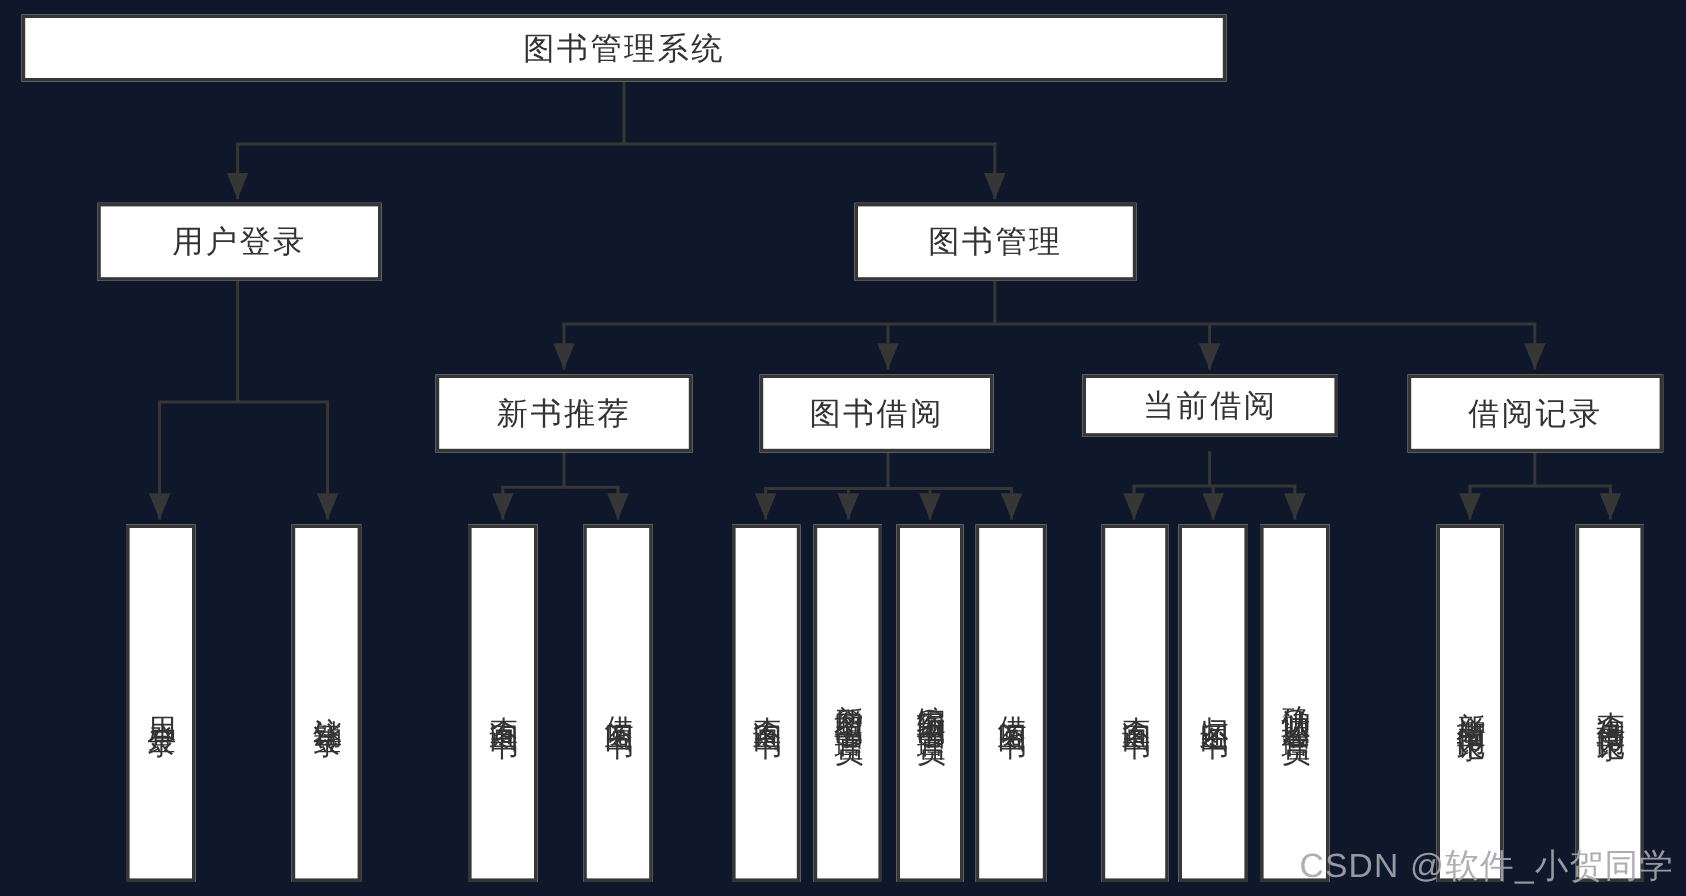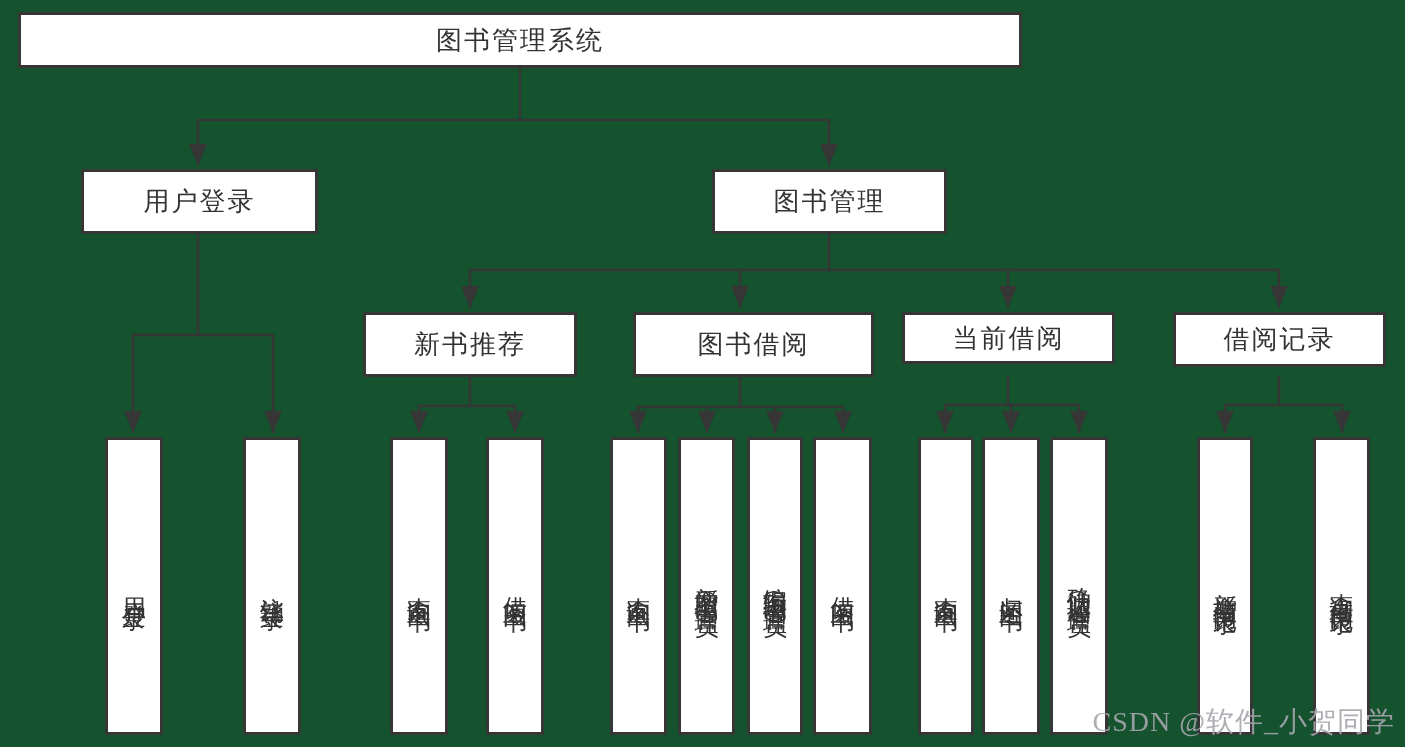--- a/index.html
+++ b/index.html
@@ -9,23 +9,22 @@
   }
   html,body{margin:0;padding:0;}
   body{
     font-family:"Liberation Sans", sans-serif;
     background:#ffffff;
   }
   .canvas{
     position:relative;
     width:1405px;
     height:747px;
-    background:#14532d;
+    background:#0f172a;
     overflow:hidden;
-    font-family:Liberation Serif, serif;
   }
   .wires{
     position:absolute;
     left:0; top:0;
   }
   .box{
     position:absolute;
     box-sizing:border-box;
     background:#ffffff;
     border:3px solid var(--line);
@@ -46,23 +45,23 @@
     height:298px;
     white-space:normal;
   }
   
   #n-root{left:18px;top:12px;width:1004px;height:56px;}
   
   #n-user-login{left:81px;top:169px;width:237px;height:65px;}
   #n-book-mgmt{left:712px;top:169px;width:235px;height:65px;}
   
   #n-new-book{left:363px;top:312px;width:214px;height:65px;}
-  #n-book-borrow{left:633px;top:312px;width:241px;height:65px;}
+  #n-book-borrow{left:633px;top:312px;width:195px;height:65px;}
   #n-current-borrow{left:902px;top:312px;width:213px;height:52px;}
-  #n-borrow-record{left:1173px;top:312px;width:213px;height:55px;}
+  #n-borrow-record{left:1173px;top:312px;width:213px;height:65px;}
   
   #l-user-login{left:105px;width:58px;}
   #l-logout{left:243px;width:58px;}
   #l-nb-query{left:390px;width:58px;}
   #l-nb-borrow{left:486px;width:58px;}
   #l-bb-query{left:610px;width:57px;}
   #l-bb-add{left:678px;width:57px;}
   #l-bb-edit{left:747px;width:56px;}
   #l-bb-borrow{left:813px;width:59px;}
   #l-cb-query{left:918px;width:56px;}

